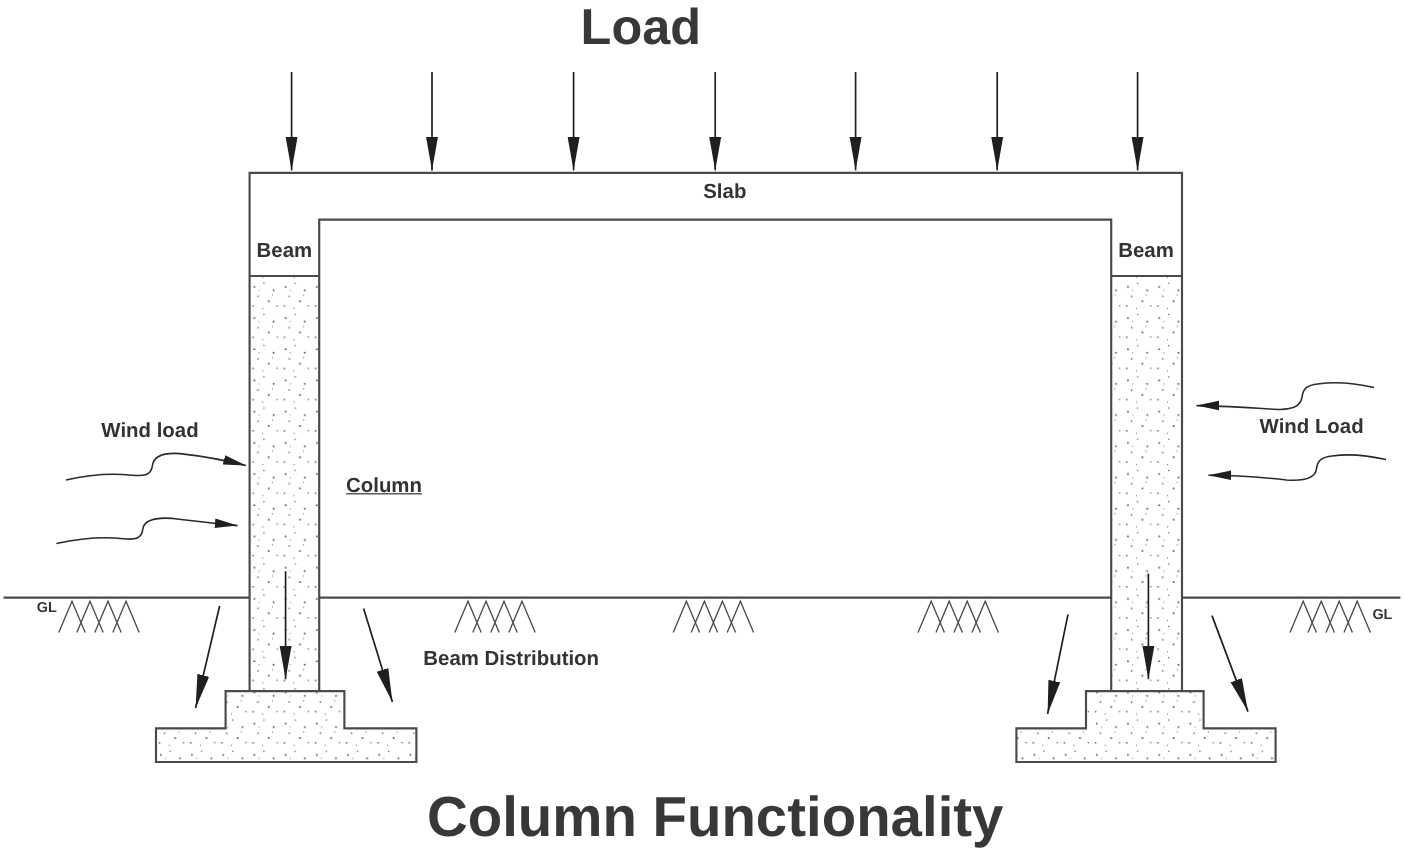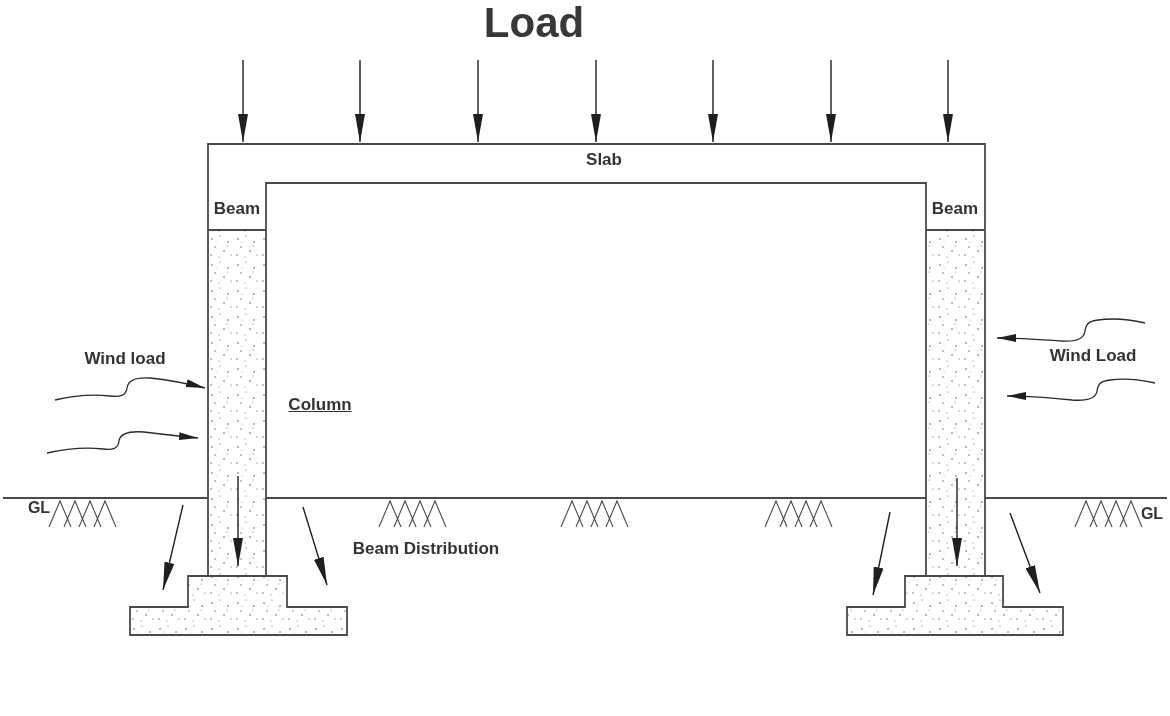--- a/index.html
+++ b/index.html
@@ -15,21 +15,21 @@
     position:absolute;
     transform:translateX(-50%);
     font-weight:bold;
     color:#333333;
     line-height:1;
     white-space:nowrap;
   }
   .lbl-title-top{font-size:42px;color:#383838;}
   .lbl-title-bottom{font-size:47px;color:#383838;}
   .lbl-part{font-size:17px;}
-  .lbl-gl{font-size:16px;text-align:right;}
+  .lbl-gl{font-size:12px;text-align:right;}
 </style>
 </head>
 <body>
 
 <div class="canvas">
 
   <svg width="1170" height="716" viewBox="0 0 1170 716">
     <defs>
       <pattern id="stip" width="26" height="26" patternUnits="userSpaceOnUse">
         <rect width="26" height="26" fill="#ffffff"></rect>
@@ -111,14 +111,15 @@
   <div class="lbl lbl-title-top" style="left:534px;top:2px;">Load</div>
   <div class="lbl lbl-part" style="left:589px;top:151px;margin-left:15px;">Slab</div>
   <div class="lbl lbl-part" style="left:237px;top:200px;">Beam</div>
   <div class="lbl lbl-part" style="left:955px;top:200px;">Beam</div>
   <div class="lbl lbl-part" style="left:320px;top:396px;text-decoration:underline;">Column</div>
   <div class="lbl lbl-part" style="left:125px;top:350px;">Wind load</div>
   <div class="lbl lbl-part" style="left:1093px;top:347px;">Wind Load</div>
   <div class="lbl lbl-part" style="left:426px;top:540px;">Beam Distribution</div>
   <div class="lbl lbl-gl" style="left:39px;top:500px;">GL</div>
   <div class="lbl lbl-gl" style="left:1152px;top:506px;">GL</div>
+  <div class="lbl lbl-title-bottom" style="left:596px;top:657px;">Column Functionality</div>
 
 </div>
 
 </body></html>

